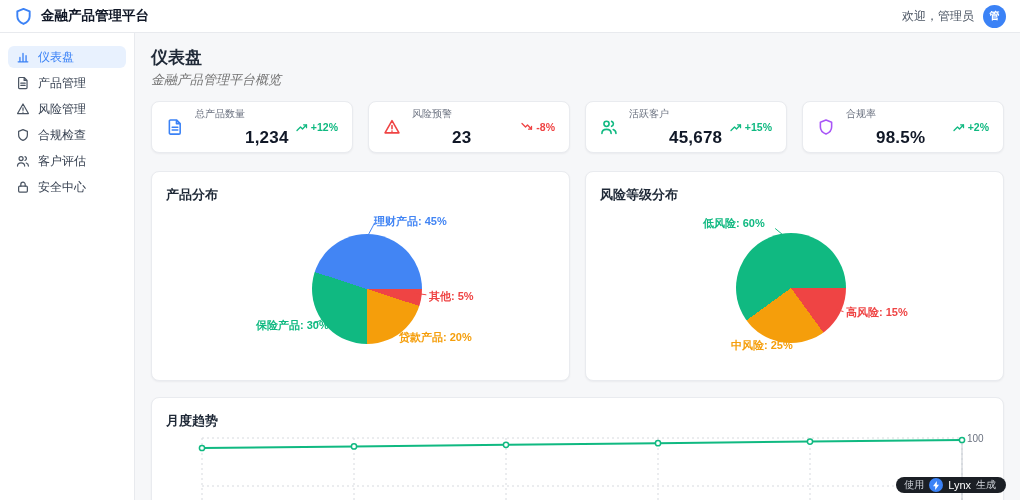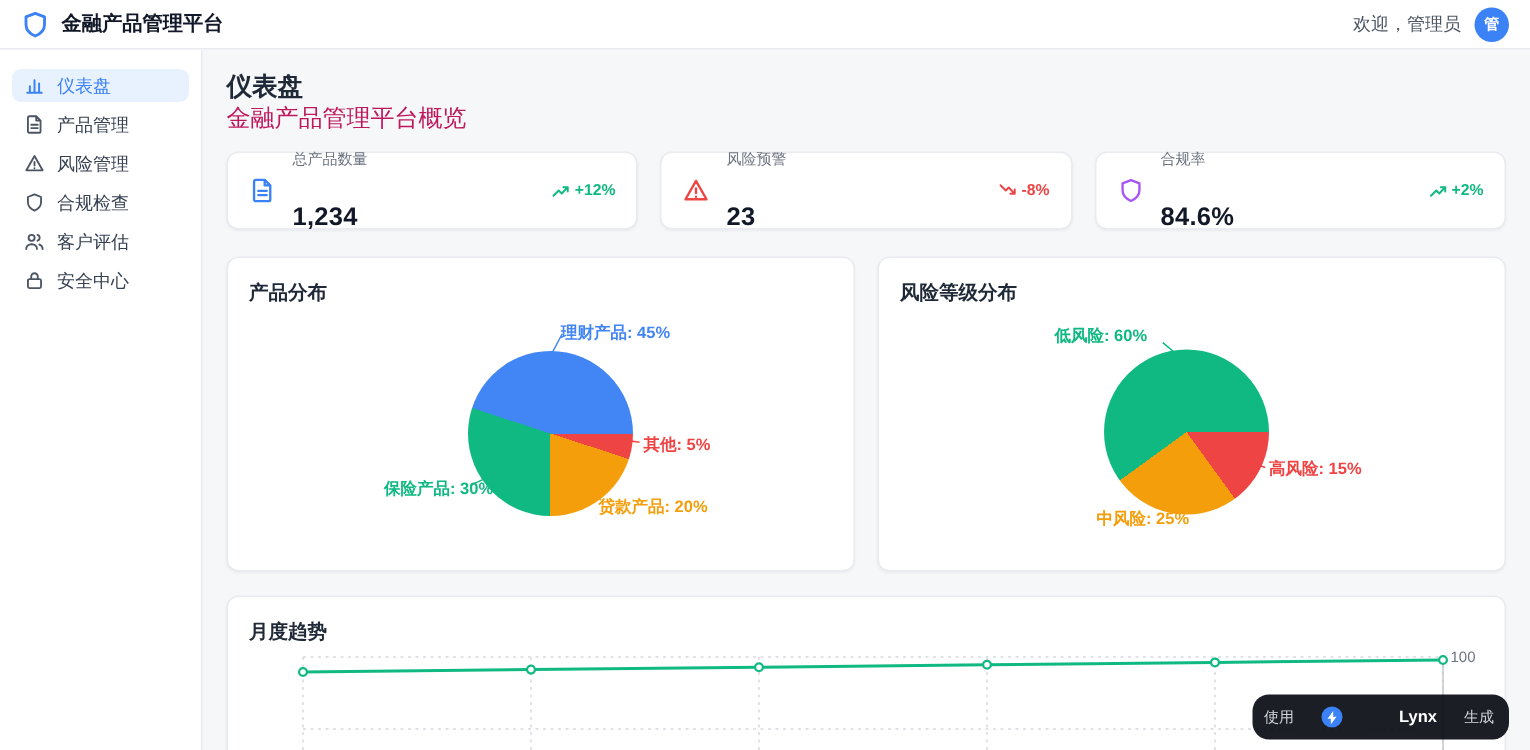--- a/index.html
+++ b/index.html
@@ -21,53 +21,53 @@
              border-right:1px solid #e8eaee; padding-top:9px; }
   .nav-item { height:22px; margin:4px 8px; padding:0 8px; border-radius:6px; display:flex; align-items:center;
               gap:8px; font-size:12px; color:#374151; cursor:pointer; }
   .nav-item svg { flex:0 0 auto; color:#4b5563; }
   .nav-item.active { background:#e8f1fe; color:#3b82f6; }
   .nav-item.active svg { color:#3b82f6; }
 
   
   .main { position:absolute; top:33px; left:135px; right:0; bottom:0; padding:14px 16px; overflow:hidden; }
   .page-title { font-size:17px; font-weight:700; color:#1f2937; line-height:22px; }
-  .page-subtitle { font-size:16px; color:#be185d; margin-top:3px; line-height:16px; }
+  .page-subtitle { font-size:13px; color:#737373; margin-top:3px; line-height:16px;font-style:italic; }
 
   .card { background:#fff; border:1px solid #e9ebef; border-radius:8px; box-shadow:0 1px 2px rgba(16,24,40,.05); }
 
   
   .stats-row { display:flex; gap:15px; margin-top:13px; }
   .stat-card { flex:1; height:52px; display:flex; align-items:center; padding:0 14px; }
   .stat-icon { margin-right:11px; display:flex; }
-  .stat-texts { display:flex; flex-direction:column; }
+  .stat-texts { display:flex; flex-direction:row; }
   .stat-label { font-size:10px; color:#6b7280; margin-bottom:1px; }
   .stat-value { font-size:17px; font-weight:700; color:#111827; letter-spacing:.2px;margin-top:21px; }
   .stat-trend { margin-left:auto; display:flex; align-items:center; gap:3px; font-size:10.5px; font-weight:600; color:#10b981; }
   .stat-trend.neg { color:#ef4444; }
 
   
   .charts-row { display:flex; gap:15px; margin-top:18px; }
   .chart-card { flex:1; height:210px; position:relative; padding:14px; }
   .panel-title { font-size:13px; font-weight:700; color:#1f2937; }
   .pie { position:absolute; width:110px; height:110px; border-radius:50%; }
   .plabel { position:absolute; font-size:11px; font-weight:600; white-space:nowrap; }
   .leader-svg { position:absolute; inset:0; width:100%; height:100%; pointer-events:none; }
 
   
   .trend-card { margin-top:16px; height:120px; position:relative; padding:14px; }
   #trend-svg { position:absolute; left:0; top:0; width:853px; height:110px; overflow:visible; }
   .y-label { position:absolute; left:815px; top:35px; font-size:10px; color:#6b7280; }
 
   
-  .lynx-badge { position:absolute; right:14px; bottom:7px; height:30px; background:rgba(8,12,18,.92);
-                border-radius:11px; display:flex; align-items:center; gap:18px; padding:0 10px 0 8px;
+  .lynx-badge { position:absolute; right:14px; bottom:7px; height:16px; background:rgba(8,12,18,.92);
+                border-radius:11px; display:flex; align-items:center; gap:5px; padding:0 10px 0 8px;
                 color:#fff; z-index:9; cursor:pointer; }
   .lynx-pre, .lynx-suf { font-size:10px; color:#d1d5db; }
-  .lynx-brand { font-size:11px; font-weight:700; color:#fff;margin-left:20px; }
+  .lynx-brand { font-size:11px; font-weight:400; color:#fff; }
   .lynx-logo { width:14px; height:14px; border-radius:50%; background:#3b82f6; display:flex;
                align-items:center; justify-content:center; }
 </style>
 </head>
 <body>
 
 <div class="header">
   <div class="brand">
     <svg width="19" height="19" viewBox="0 0 16 16" fill="none" stroke="#3b82f6" stroke-width="1.6" stroke-linejoin="round">
       <path d="M8 1.6 13.2 3.6v4.2c0 3.1-2.1 5.2-5.2 6.5-3.1-1.3-5.2-3.4-5.2-6.5V3.6L8 1.6z"></path>
@@ -155,30 +155,48 @@
         <span class="stat-value">23</span>
       </span>
       <span class="stat-trend neg">
         <svg width="12" height="10" viewBox="0 0 12 10" fill="none" stroke="currentColor" stroke-width="1.3" stroke-linecap="round" stroke-linejoin="round">
           <path d="M1 1.5 4.5 5l2-2L10.5 7.2 M7.6 7.2h2.9V4.3"></path>
         </svg>
         <span>-8%</span>
       </span>
     </div>
 
+    <div class="card stat-card">
+      <span class="stat-icon">
+        <svg width="18" height="18" viewBox="0 0 16 16" fill="none" stroke="#10b981" stroke-width="1.4" stroke-linecap="round" stroke-linejoin="round">
+          <circle cx="5.8" cy="5.2" r="2.3"></circle>
+          <path d="M1.7 13.8c0-2.3 1.8-3.7 4.1-3.7s4.1 1.4 4.1 3.7 M10.3 3a2.3 2.3 0 0 1 0 4.4 M11.7 10.3c1.5.5 2.5 1.7 2.5 3.5"></path>
+        </svg>
+      </span>
+      <span class="stat-texts">
+        <span class="stat-label">活跃客户</span>
+        <span class="stat-value">45,678</span>
+      </span>
+      <span class="stat-trend">
+        <svg width="12" height="10" viewBox="0 0 12 10" fill="none" stroke="currentColor" stroke-width="1.3" stroke-linecap="round" stroke-linejoin="round">
+          <path d="M1 8.5 4.5 5l2 2L10.5 2.8 M7.6 2.8h2.9v2.9"></path>
+        </svg>
+        <span>+15%</span>
+      </span>
+    </div>
 
     <div class="card stat-card">
       <span class="stat-icon">
         <svg width="18" height="18" viewBox="0 0 16 16" fill="none" stroke="#a855f7" stroke-width="1.4" stroke-linejoin="round">
           <path d="M8 1.8 13 3.8v4.1c0 3-2 5-5 6.3-3-1.3-5-3.3-5-6.3V3.8L8 1.8z"></path>
         </svg>
       </span>
       <span class="stat-texts">
         <span class="stat-label">合规率</span>
-        <span class="stat-value">84.6%</span>
+        <span class="stat-value">98.5%</span>
       </span>
       <span class="stat-trend">
         <svg width="12" height="10" viewBox="0 0 12 10" fill="none" stroke="currentColor" stroke-width="1.3" stroke-linecap="round" stroke-linejoin="round">
           <path d="M1 8.5 4.5 5l2 2L10.5 2.8 M7.6 2.8h2.9v2.9"></path>
         </svg>
         <span>+2%</span>
       </span>
     </div>
   </div>
 

